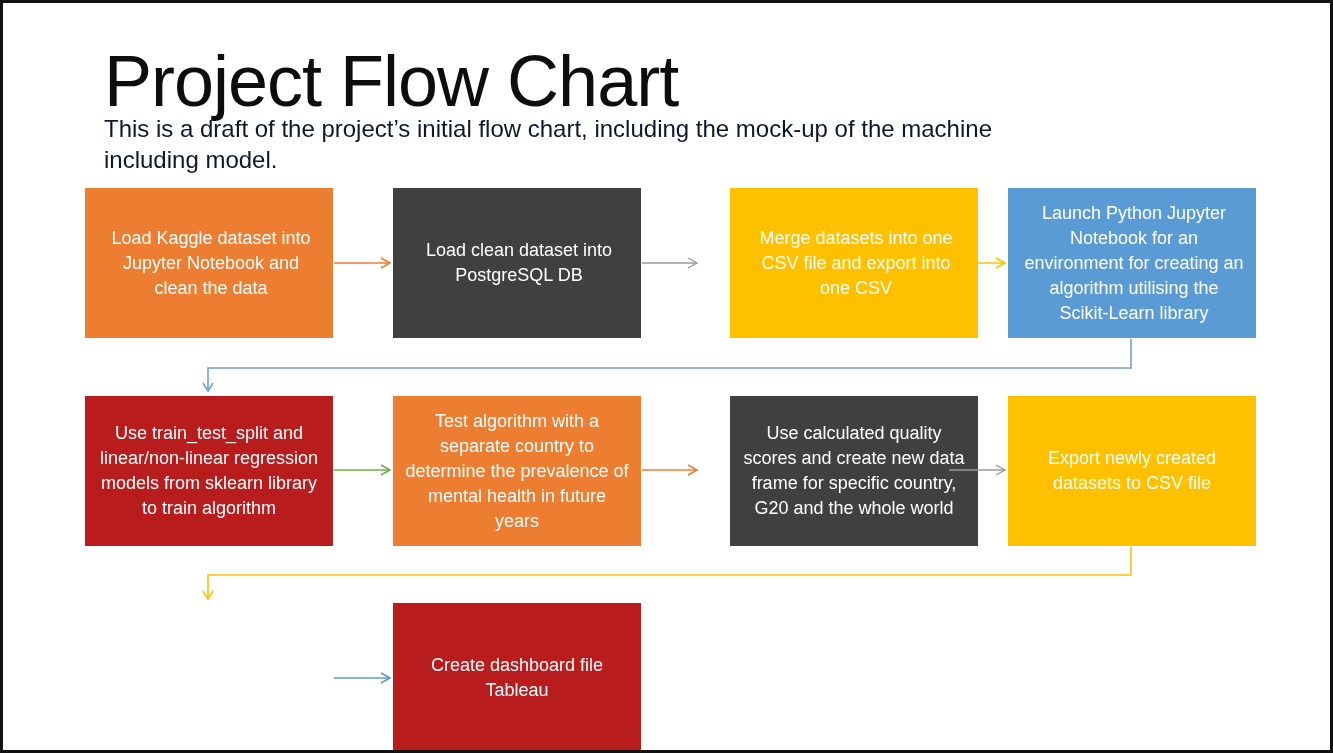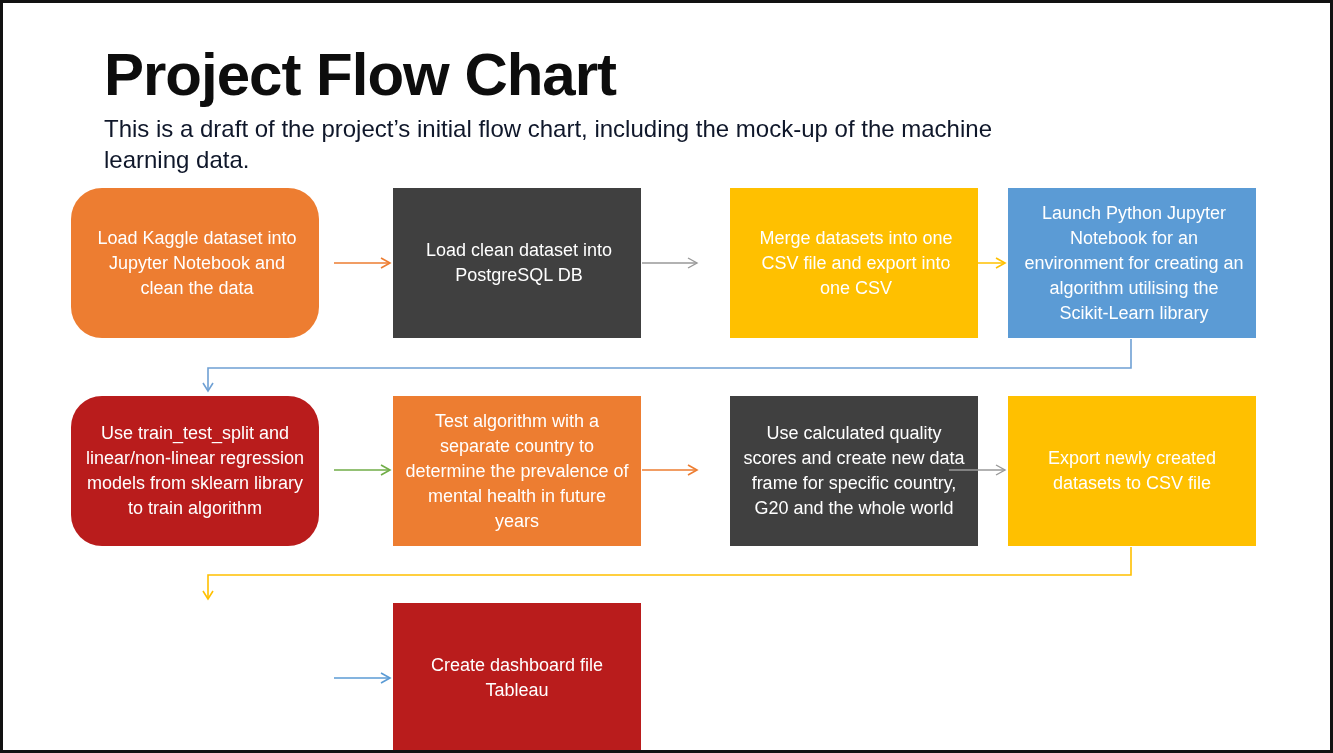--- a/index.html
+++ b/index.html
@@ -16,22 +16,22 @@
   }
   .frame-border {
     position: absolute; inset: 0;
     border: 3px solid #111111;
     pointer-events: none;
     z-index: 50;
   }
   .title {
     position: absolute;
     left: 104px; top: 42px;
-    font-size: 60px;
-    font-weight: 700;
+    font-size: 72px;
+    font-weight: 400;
     color: #0d0d0d;
     letter-spacing: -1px;
     line-height: 1.1;
     margin: 0;
   }
   .subtitle {
     position: absolute;
     left: 104px; top: 113px;
     font-size: 24px;
     font-weight: 300;
@@ -52,39 +52,39 @@
     padding: 4px 12px;
     box-sizing: border-box;
   }
   .c-orange { background: #ED7D31; }
   .c-gray   { background: #404040; }
   .c-yellow { background: #FFC000; }
   .c-blue   { background: #5B9BD5; }
   .c-green  { background: #b91c1c; }
 
   
-  .col0 { left: 71px; border-radius: 31px; }  .col1 { left: 393px; }
+  .col0 { left: 85px; }  .col1 { left: 393px; }
   .col2 { left: 730px; } .col3 { left: 1008px; }
   .row0 { top: 188px; padding-left: 16px; }  .row1 { top: 396px; }  .row2 { top: 603px; }
 
   .connector-layer {
     position: absolute; inset: 0;
     width: 1333px; height: 753px;
     z-index: 10;
     pointer-events: none;
   }
 </style>
 </head>
 <body>
 
 <div class="slide">
 
   <h1 class="title">Project Flow Chart</h1>
 
-  <p class="subtitle"><span>This is a draft of the project’s initial flow chart, including the mock-up of the machine</span><br><span>learning data.</span></p>
+  <p class="subtitle"><span>This is a draft of the project’s initial flow chart, including the mock-up of the machine</span><br><span>including model.</span></p>
 
   <div class="node c-orange col0 row0">
     <span>Load Kaggle dataset into Jupyter Notebook and clean the data</span>
   </div>
   <div class="node c-gray col1 row0">
     <span>Load clean dataset into PostgreSQL DB</span>
   </div>
   <div class="node c-yellow col2 row0">
     <span>Merge datasets into one CSV file and export into one CSV</span>
   </div>

